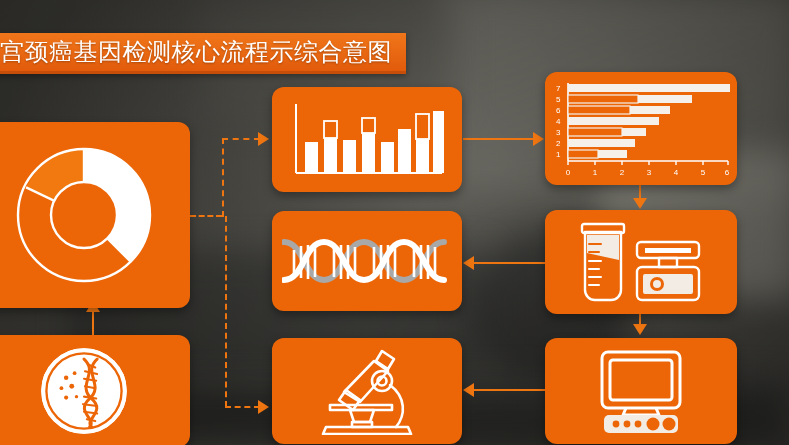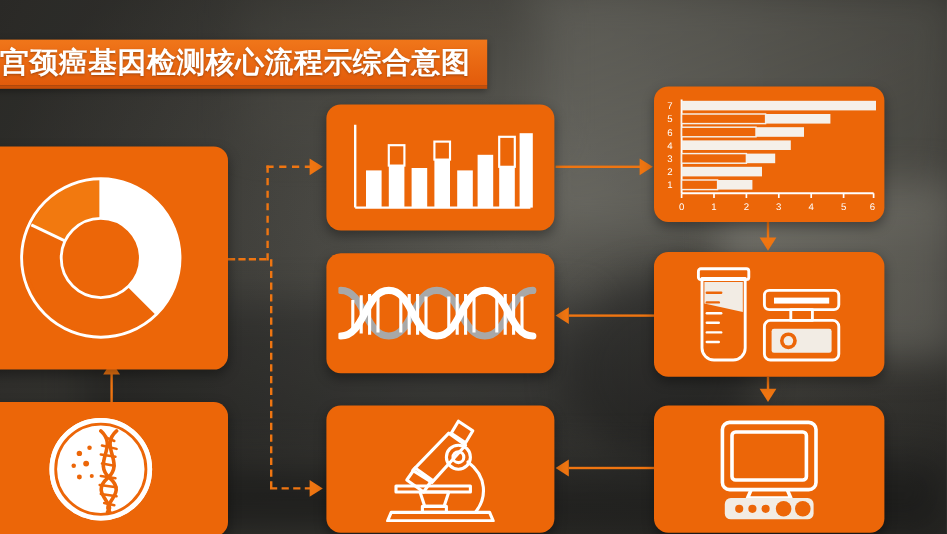--- a/index.html
+++ b/index.html
@@ -34,21 +34,21 @@
   .banner {
     position: absolute; left: -10px; top: 33px; height: 41px;
     padding: 0 14px 0 10px;
     display: flex; align-items: center;
     background: linear-gradient(180deg,#f0761a 0%,#e25b0b 100%);
     border-bottom: 3px solid #c64e08;
     box-shadow: 0 2px 6px rgba(0,0,0,.35);
     z-index: 6;
   }
   .banner-text {
-    color: #ffffff; font-size: 24px; font-weight: bold; letter-spacing: .5px;
+    color: #ffffff; font-size: 24px; font-weight: normal; letter-spacing: .5px;
     white-space: nowrap; text-shadow: 0 1px 2px rgba(0,0,0,.3); text-align: right;
   }
 
   
   .card {
     position: absolute; background: #ec6608; border-radius: 12px;
     box-shadow: 0 4px 10px rgba(0,0,0,.35);
     display: flex; align-items: center; justify-content: center;
     z-index: 4; overflow: hidden;
   }

